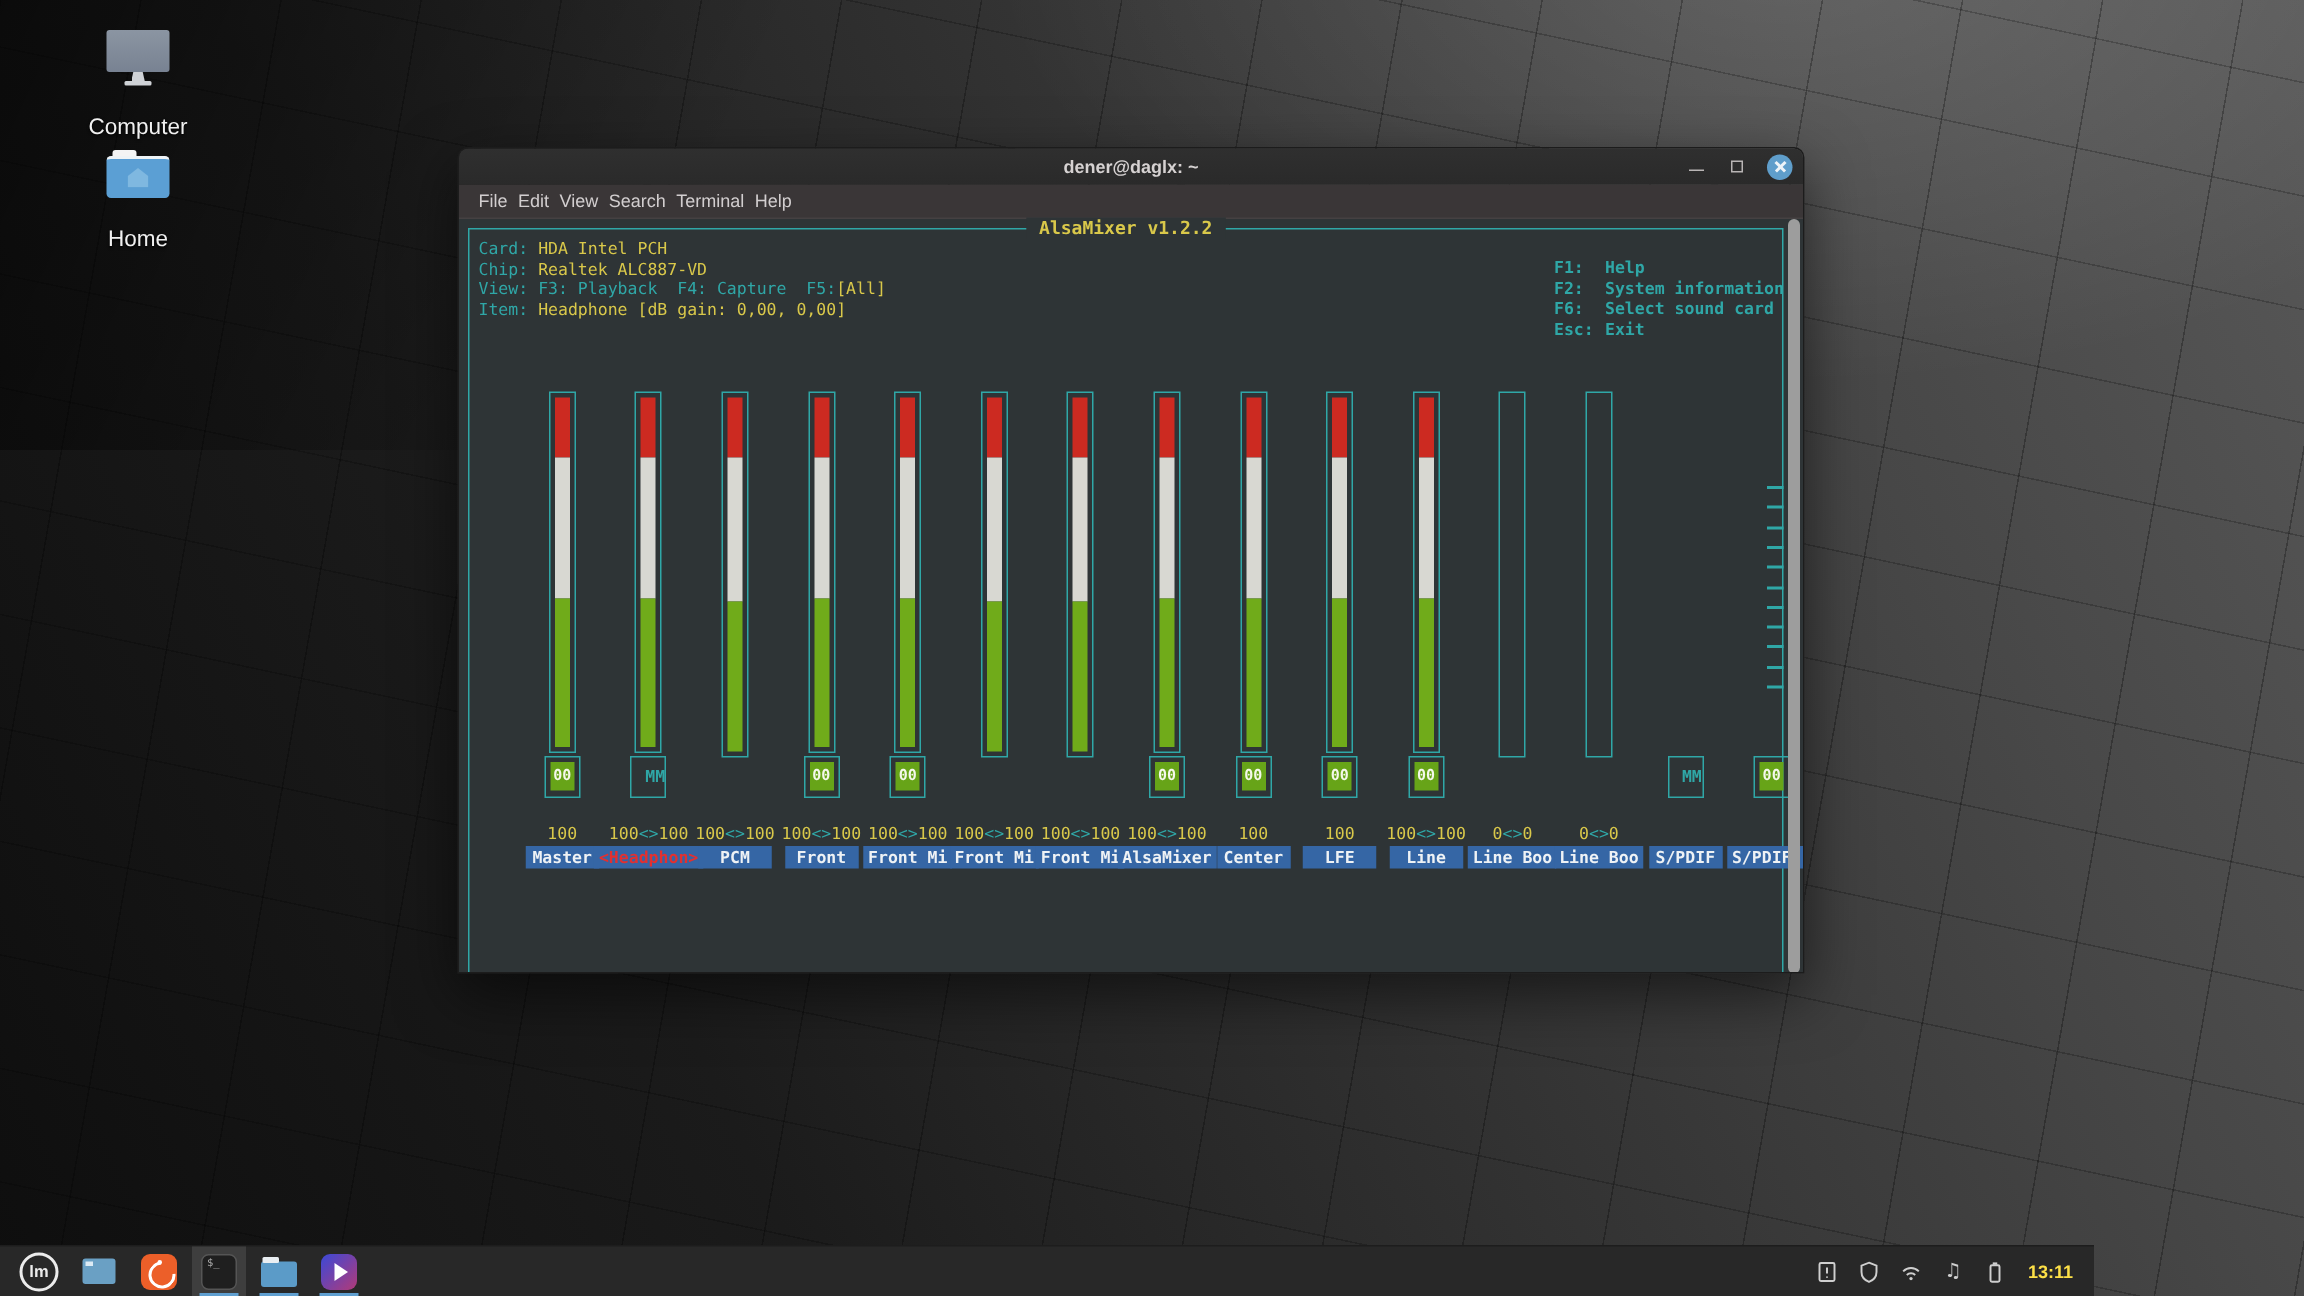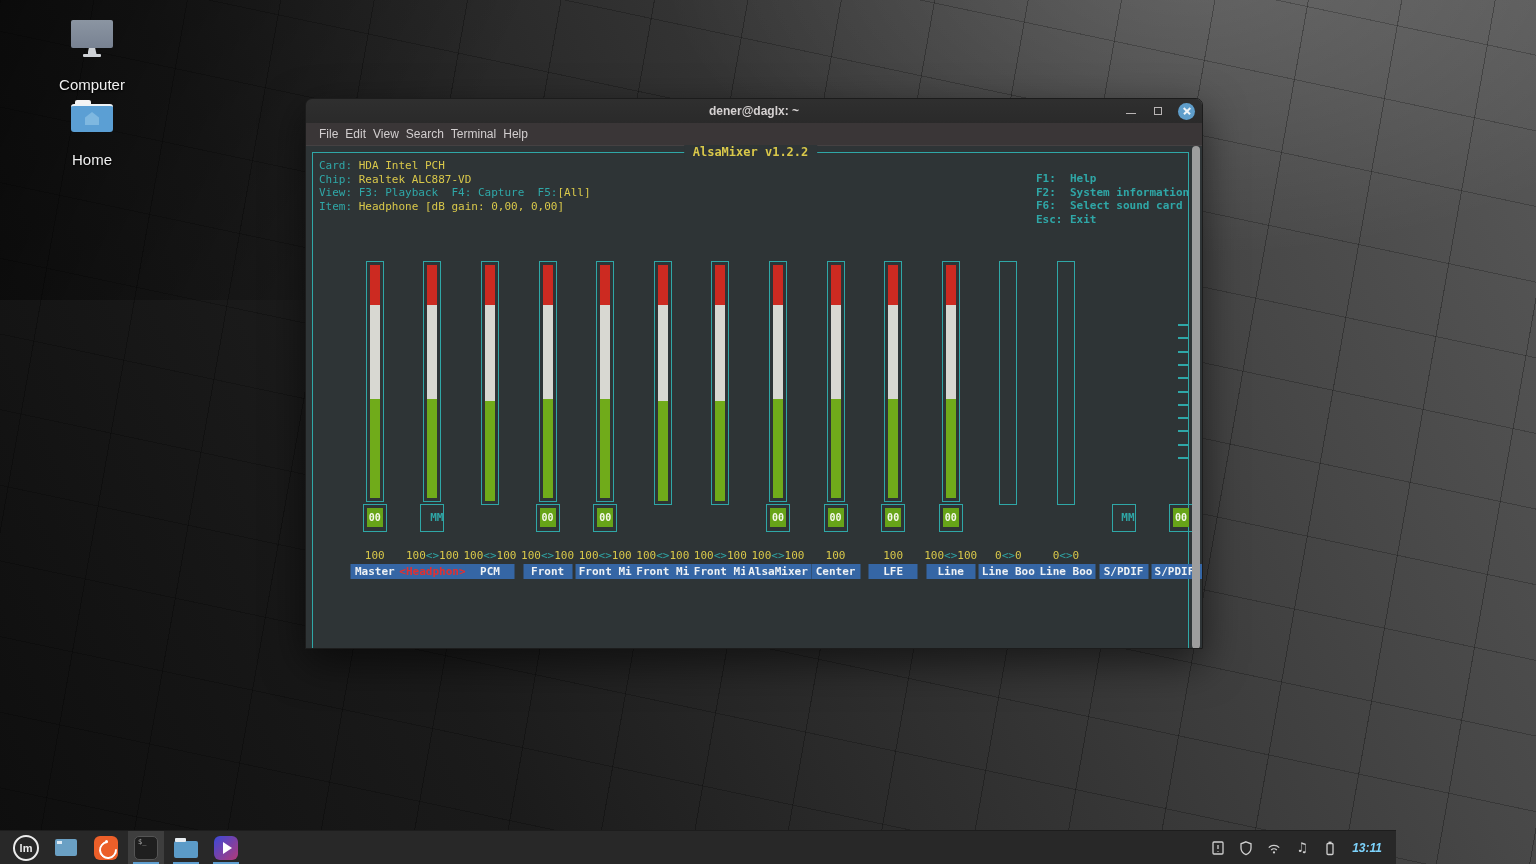--- a/index.html
+++ b/index.html
@@ -115,21 +115,21 @@
   .ic-files .ft { position:absolute; left:1px; top:0; width:11px; height:4px; background:#e9eef2; border-radius:1px; }
   .ic-player { width:24px; height:24px; border-radius:6px; background:linear-gradient(135deg,#3b49d8,#b23a78);
     display:flex; align-items:center; justify-content:center; }
   .ic-player::before { content:""; width:0; height:0; border-left:9px solid #fff; border-top:6px solid transparent;
     border-bottom:6px solid transparent; margin-left:3px; }
 
   .tray { margin-left:auto; display:flex; align-items:center; gap:12px; padding-right:6px; }
   .tray-ic { width:16px; height:16px; display:flex; align-items:center; justify-content:center; cursor:pointer; }
   .tray-ic svg { stroke:#cfcfcf; fill:none; stroke-width:1.3; }
   .note-glyph { font-family:"DejaVu Sans",sans-serif; font-size:13px; color:#cfcfcf; line-height:16px; }
-  .clock { font-size:12px; font-weight:bold; color:#7dd3fc; margin-left:2px; cursor:default;font-style:italic; }
+  .clock { font-size:12px; font-weight:bold; color:#fde047; margin-left:2px; cursor:default; }
 </style>
 </head>
 <body>
 
 <div class="wallpaper"></div>
 
 <div class="desktop-icon" style="top:20px;">
   <div>
     <div class="mon-screen"></div>
       <div class="mon-neck"></div>

